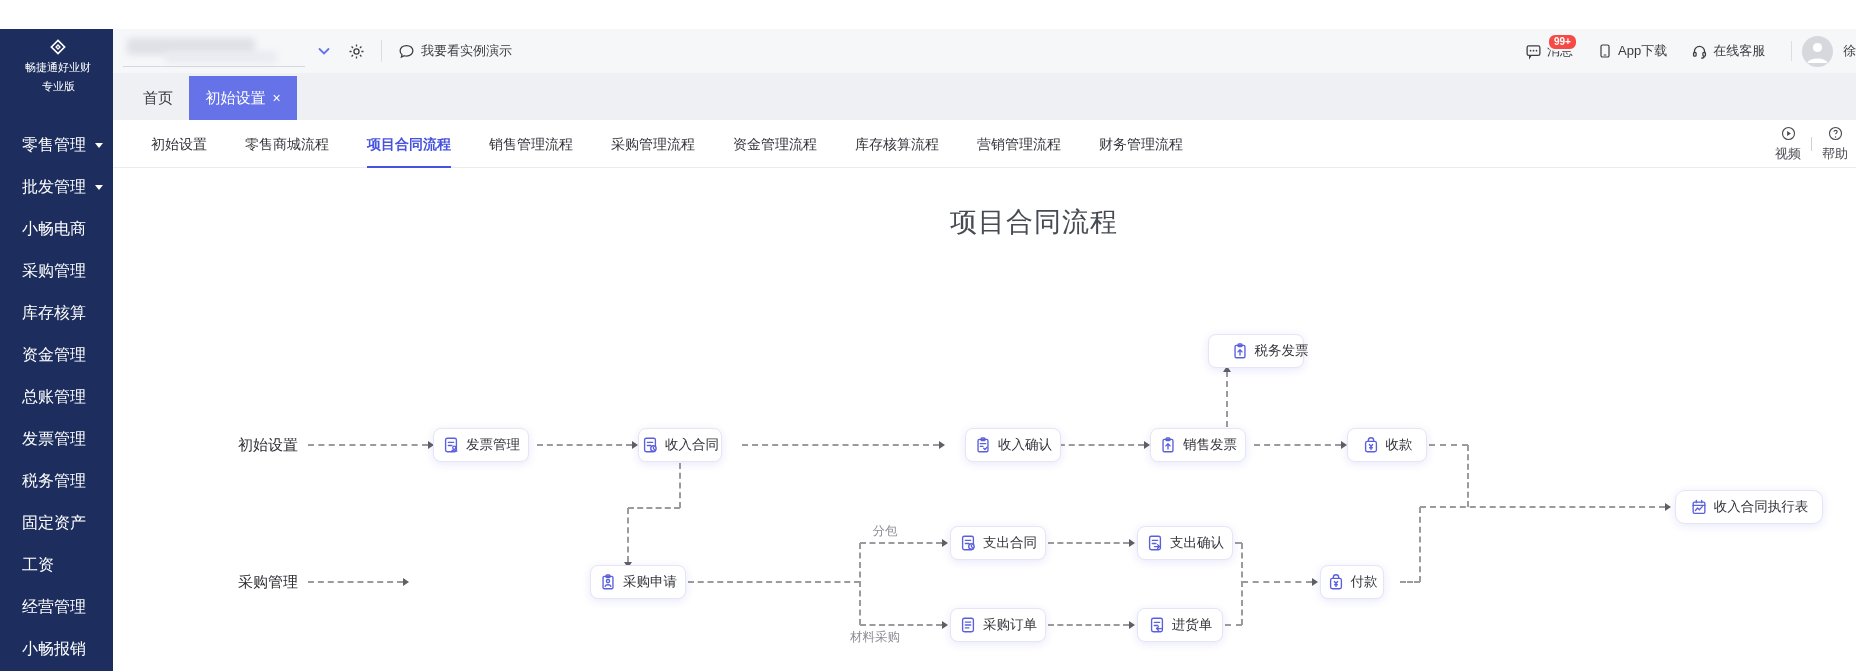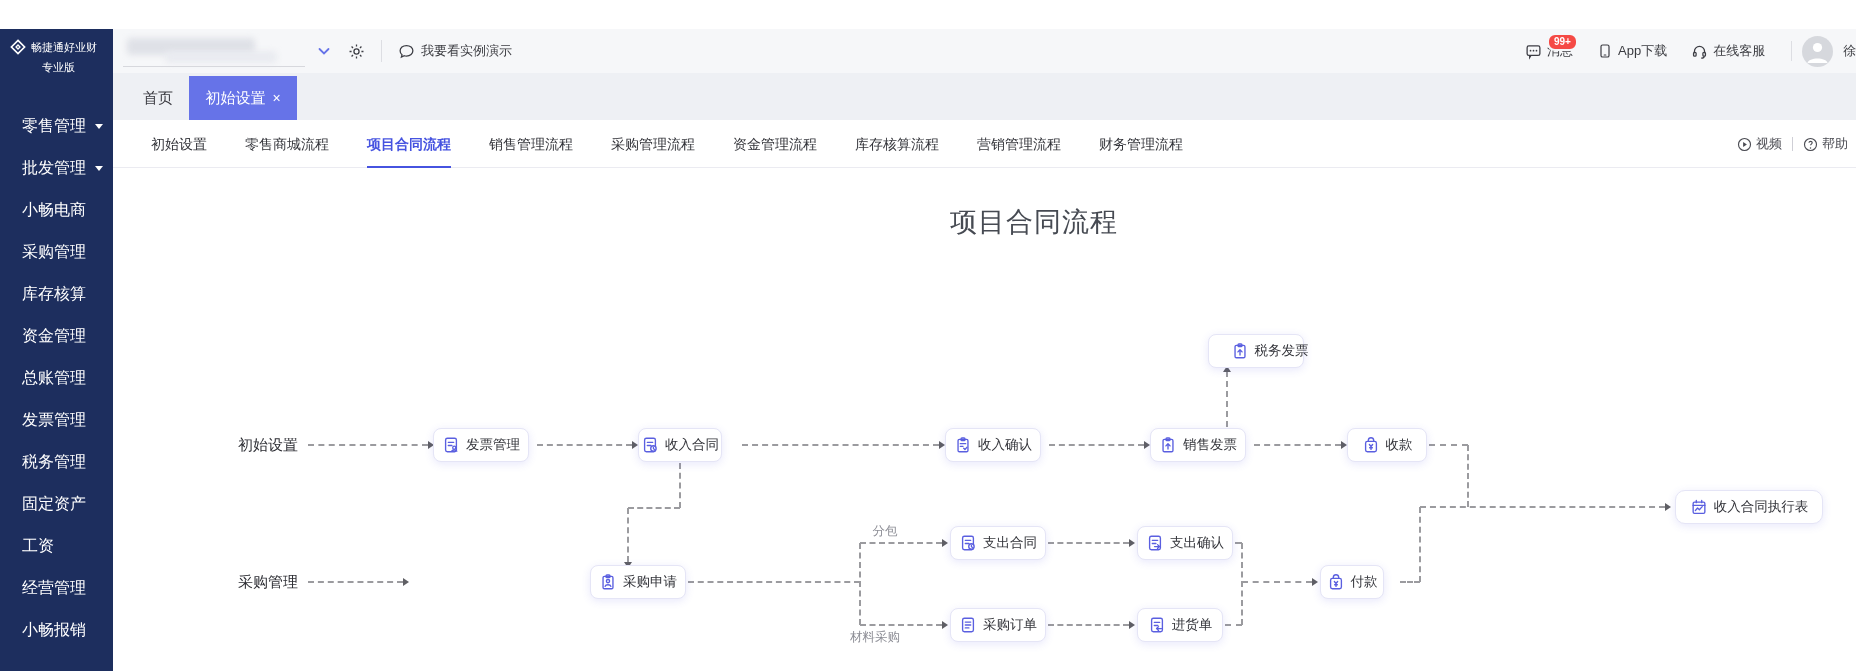--- a/index.html
+++ b/index.html
@@ -6,21 +6,21 @@
   body{
     width:1856px;height:671px;position:relative;background:#fff;
     font-family:"Liberation Sans","DejaVu Sans",sans-serif;
     -webkit-font-smoothing:antialiased;color:#333;
   }
   
   .top-strip{position:absolute;left:0;top:0;width:100%;height:29px;background:#ffffff;}
   
   .sidebar{position:absolute;left:0;top:29px;width:113px;bottom:0;background:var(--sidebar-bg);}
   .logo-block{padding:9px 6px 0 9px;}
-  .logo-row{display:flex;align-items:center;gap:4px;}
+  .logo-row{display:flex;align-items:center;gap:4px;flex-direction:column;}
   .logo-mark svg{display:block;}
   .brand-name{color:#fff;font-size:11px;white-space:nowrap;letter-spacing:0;}
   .brand-edition{color:#fff;font-size:11px;margin:4px 0 0 1px;text-align:center;}
   .side-menu{list-style:none;margin:30px 0 0 0;padding:0;}
   .side-menu li{height:42px;line-height:42px;padding-left:22px;color:#fff;font-size:16px;
     white-space:nowrap;cursor:pointer;}
   .caret{display:inline-block;width:0;height:0;border-left:4px solid transparent;
     border-right:4px solid transparent;border-top:5px solid #fff;margin-left:9px;vertical-align:middle;}
   
   .topbar{position:absolute;left:113px;top:29px;right:0;height:44px;background:#f6f7f9;}
@@ -56,21 +56,21 @@
   
   .main{position:absolute;left:113px;top:120px;right:0;bottom:0;background:#fff;}
   .navrow{position:absolute;left:0;top:0;right:0;height:48px;border-bottom:1px solid #ebebf1;
     display:flex;align-items:center;padding-left:38px;gap:38px;box-sizing:border-box;}
   .nav-item{font-size:14px;color:#33343a;cursor:pointer;height:48px;line-height:48px;position:relative;}
   .nav-item.active{color:var(--nav-active);font-weight:bold;}
   .nav-item.active::after{content:"";position:absolute;left:0;right:0;bottom:0;height:2px;
     background:var(--nav-active);}
   .nav-right{position:absolute;right:8px;top:0;height:48px;display:flex;align-items:center;
     gap:8px;font-size:13px;color:#4a4b52;}
-  .nav-right .nv{display:flex;align-items:center;gap:4px;cursor:pointer;}
+  .nav-right .nv{display:flex;align-items:center;gap:4px;cursor:pointer;flex-direction:column;}
   .nav-right .sep{width:1px;height:14px;background:#cfcfd6;margin:0 2px;}
   
   .flow{position:absolute;left:0;top:48px;right:0;bottom:0;}
   .flow-title{position:absolute;left:921px;top:36px;transform:translateX(-50%);
     font-size:27px;color:#464a52;letter-spacing:1px;white-space:nowrap;}
   .row-label{position:absolute;transform:translate(-50%,-50%);font-size:15px;color:#2c2d33;
     white-space:nowrap;}
   .branch-label{position:absolute;transform:translate(-50%,-50%);font-size:12.5px;color:#8c8d95;
     white-space:nowrap;}
   .node{position:absolute;height:34px;background:#fff;border:1px solid #e5e5f6;border-radius:8px;
@@ -288,21 +288,21 @@
         <span class="nicon">
           <svg width="18" height="18" viewBox="0 0 20 20" fill="none" stroke="#5a5fe0" stroke-width="1.5" stroke-linecap="round" stroke-linejoin="round">
             <rect x="4" y="2.5" width="12" height="15" rx="2"></rect>
             <path d="M7 7h6M7 10.5h4"></path>
             <circle cx="13.8" cy="13.8" r="3" fill="#fff"></circle>
             <path d="M13.8 12.4v1.6l1.1.9"></path>
           </svg>
         </span>
         <span>收入合同</span>
       </div>
-      <div class="node" style="left: 832px; top: 260px; width: 96px;">
+      <div class="node" style="left: 852px; top: 260px; width: 96px;">
         <span class="nicon">
           <svg width="18" height="18" viewBox="0 0 20 20" fill="none" stroke="#5a5fe0" stroke-width="1.5" stroke-linecap="round" stroke-linejoin="round">
             <rect x="4.5" y="3.8" width="11" height="13.7" rx="1.5"></rect>
             <rect x="7.8" y="2.2" width="4.4" height="3" rx="1"></rect>
             <path d="M7 8.5h6M7 11.5h3"></path>
             <path d="M10.8 13.6l1.4 1.4 2.3-2.6" fill="none"></path>
           </svg>
         </span>
         <span>收入确认</span>
       </div>

